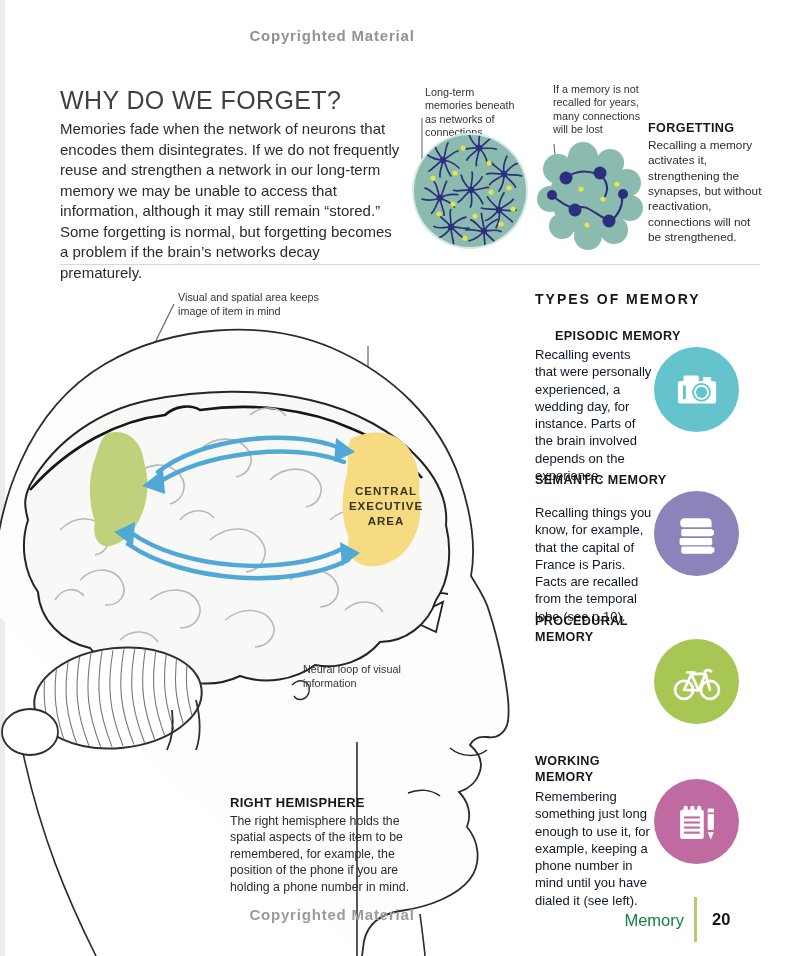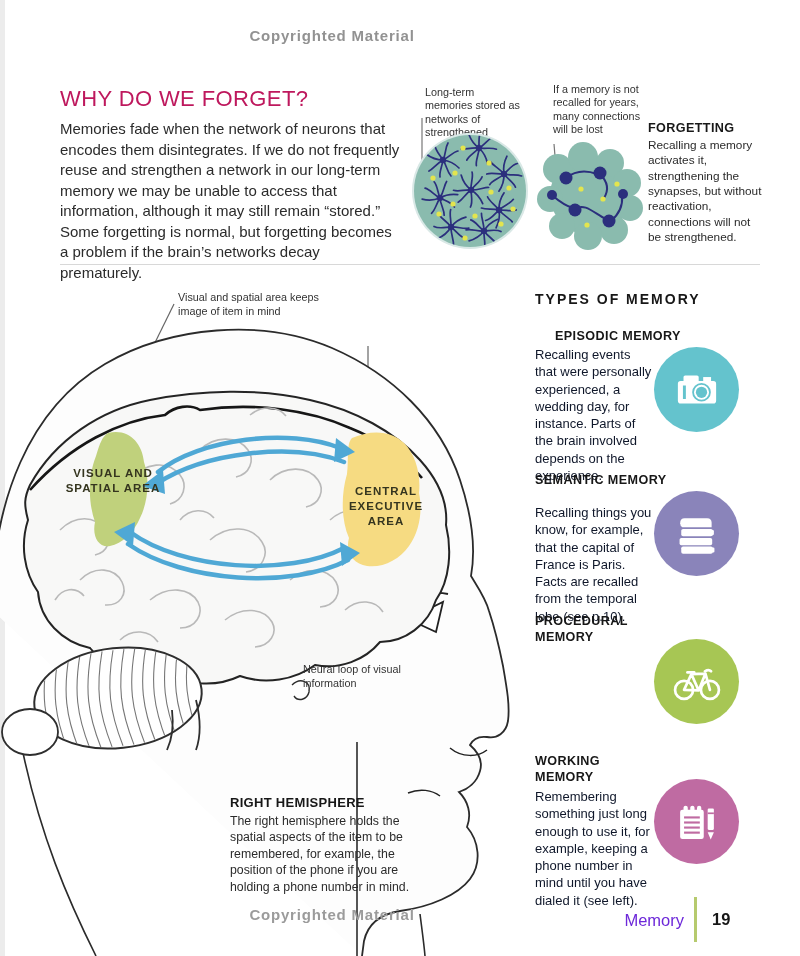--- a/index.html
+++ b/index.html
@@ -7,57 +7,57 @@
     position:relative;width:800px;height:956px;overflow:hidden;
     background:#ffffff;color:#2d2d2d;
     font-family:"Liberation Sans","DejaVu Sans",sans-serif;
   }
   .abs{position:absolute;}
   .scan-edge{left:0;top:0;width:5px;height:956px;background:#ececec;}
   .watermark{width:664px;text-align:center;font-weight:bold;font-size:15px;
     letter-spacing:.8px;color:#929292;}
   .wm-top{top:27px;}
   .wm-bottom{top:906px;color:#9b9b9b;z-index:30;}
-  .h1{left:60px;top:86px;font-size:22px;letter-spacing:.4px;color:#be185d;}
+  .h1{left:60px;top:86px;font-size:25px;letter-spacing:.4px;color:#404040;}
   .lede{left:60px;top:119px;width:342px;font-size:15px;line-height:1.37;color:#2b2b2b;}
   .figcap{font-size:10.8px;line-height:1.25;color:#333;}
   .cap1{left:425px;top:86px;width:98px;}
   .cap2{left:553px;top:83px;width:102px;}
   .minihead{font-weight:bold;font-size:12.6px;letter-spacing:.4px;color:#181818;}
   .forgetting-t{left:648px;top:121px;width:130px;}
   .forgetting-b{left:648px;top:138px;width:118px;font-size:11.8px;line-height:1.3;color:#2b2b2b;}
   .divider{left:60px;top:264px;width:700px;height:1px;background:#d8d8d8;}
   .types-title{left:535px;top:291px;font-weight:bold;font-size:14px;letter-spacing:2px;color:#171717;}
   .mem-title{font-weight:bold;font-size:12.6px;letter-spacing:.4px;color:#171717;line-height:1.25;width:140px;}
   .mem-title.narrow{width:85px;}
   .mem-desc{width:119px;font-size:13px;line-height:1.33;color:#0f172a;}
   .mem-circle{width:85px;height:85px;border-radius:50%;display:flex;align-items:center;justify-content:center;}
   .diagram-cap{font-size:10.8px;line-height:1.28;color:#333;}
   .area-label{font-weight:bold;font-size:11.5px;letter-spacing:1px;line-height:1.3;
     color:#35351f;text-align:center;}
   .rh-title{left:230px;top:795px;font-weight:bold;font-size:13px;letter-spacing:.3px;color:#171717;}
   .rh-body{left:230px;top:813px;width:188px;font-size:12.3px;line-height:1.34;color:#2b2b2b;}
-  .footer-label{left:576px;top:911px;width:108px;text-align:right;font-size:16.5px;color:#6d28d9;}
+  .footer-label{left:576px;top:911px;width:108px;text-align:right;font-size:16.5px;color:#15803d;}
   .footer-bar{left:694px;top:897px;width:3px;height:45px;background:#b6ca6e;}
   .footer-num{left:712px;top:910px;font-size:16.5px;font-weight:bold;color:#171717;}
   svg{display:block;}
 </style>
 </head>
 <body>
 
 <div class="page">
   <div class="abs scan-edge"></div>
 
   <div class="abs watermark wm-top">Copyrighted Material</div>
   <div class="abs watermark wm-bottom">Copyrighted Material</div>
 
   <div class="abs h1">WHY DO WE FORGET?</div>
   <div class="abs lede">Memories fade when the network of neurons that encodes them disintegrates. If we do not frequently reuse and strengthen a network in our long-term memory we may be unable to access that information, although it may still remain “stored.” Some forgetting is normal, but forgetting becomes a problem if the brain’s networks decay prematurely.</div>
 
-  <div class="abs figcap cap1">Long-term memories stored as networks of strengthened</div>
+  <div class="abs figcap cap1">Long-term memories beneath as networks of connections</div>
   <div class="abs figcap cap2">If a memory is not recalled for years, many connections will be lost</div>
 
   <svg class="abs" style="left:403px;top:78px;" width="252" height="185" viewBox="0 0 252 185">
     <defs>
       <g id="nrn" stroke="#2b2f7d" stroke-width="1.7" fill="none" stroke-linecap="round">
         <path d="M0,0 C3,-6 2,-12 5,-17"></path>
           <path d="M0,0 C6,-3 10,-8 15,-9"></path>
         <path d="M0,0 C7,1 12,4 16,8"></path>
           <path d="M0,0 C4,6 4,12 8,16"></path>
         <path d="M0,0 C-1,7 -4,12 -3,17"></path>
@@ -247,21 +247,20 @@
       <g fill="#4fa8d5">
         <path d="M142,206 L163,190 L165,214 Z"></path>
         <path d="M355,172 L336,158 L334,182 Z"></path>
         <path d="M114,252 L135,242 L133,266 Z"></path>
         <path d="M360,273 L340,262 L342,286 Z"></path>
       </g>
     </g>
   </svg>
 
   <div class="abs diagram-cap" style="left:178px;top:291px;width:152px;">Visual and spatial area keeps image of item in mind</div>
-  <div class="abs area-label" style="left:56px;top:466px;width:114px;">VISUAL AND SPATIAL AREA</div>
   <div class="abs area-label" style="left:330px;top:484px;width:112px;">CENTRAL EXECUTIVE AREA</div>
   <div class="abs diagram-cap" style="left:303px;top:663px;width:126px;">Neural loop of visual information</div>
   <div class="abs rh-title">RIGHT HEMISPHERE</div>
   <div class="abs rh-body">The right hemisphere holds the spatial aspects of the item to be remembered, for example, the position of the phone if you are holding a phone number in mind.</div>
 
   <div class="abs types-title">TYPES OF MEMORY</div>
 
   <div class="abs mem-title" style="left:535px;top:329px;padding-left:20px;">EPISODIC MEMORY</div>
   <div class="abs mem-desc" style="left:535px;top:346px;">Recalling events that were personally experienced, a wedding day, for instance. Parts of the brain involved depends on the experience.</div>
   <div class="abs mem-circle" style="left: 654px; top: 347px; background-color: rgb(100, 195, 205); color: rgb(100, 195, 205);">
@@ -320,14 +319,14 @@
         <rect x="12.5" y="32.5" width="14" height="1.9" fill="currentColor"></rect>
         <rect x="33.5" y="12" width="5.5" height="19" rx="1" fill="#fff"></rect>
         <polygon points="33.5,33 39,33 36.2,39.5" fill="#fff"></polygon>
         <rect x="33.5" y="15.5" width="5.5" height="1.5" fill="currentColor"></rect>
       </svg>
     </span>
   </div>
 
   <div class="abs footer-label">Memory</div>
   <div class="abs footer-bar"></div>
-  <div class="abs footer-num">19</div>
+  <div class="abs footer-num">20</div>
 </div>
 
 </body></html>

